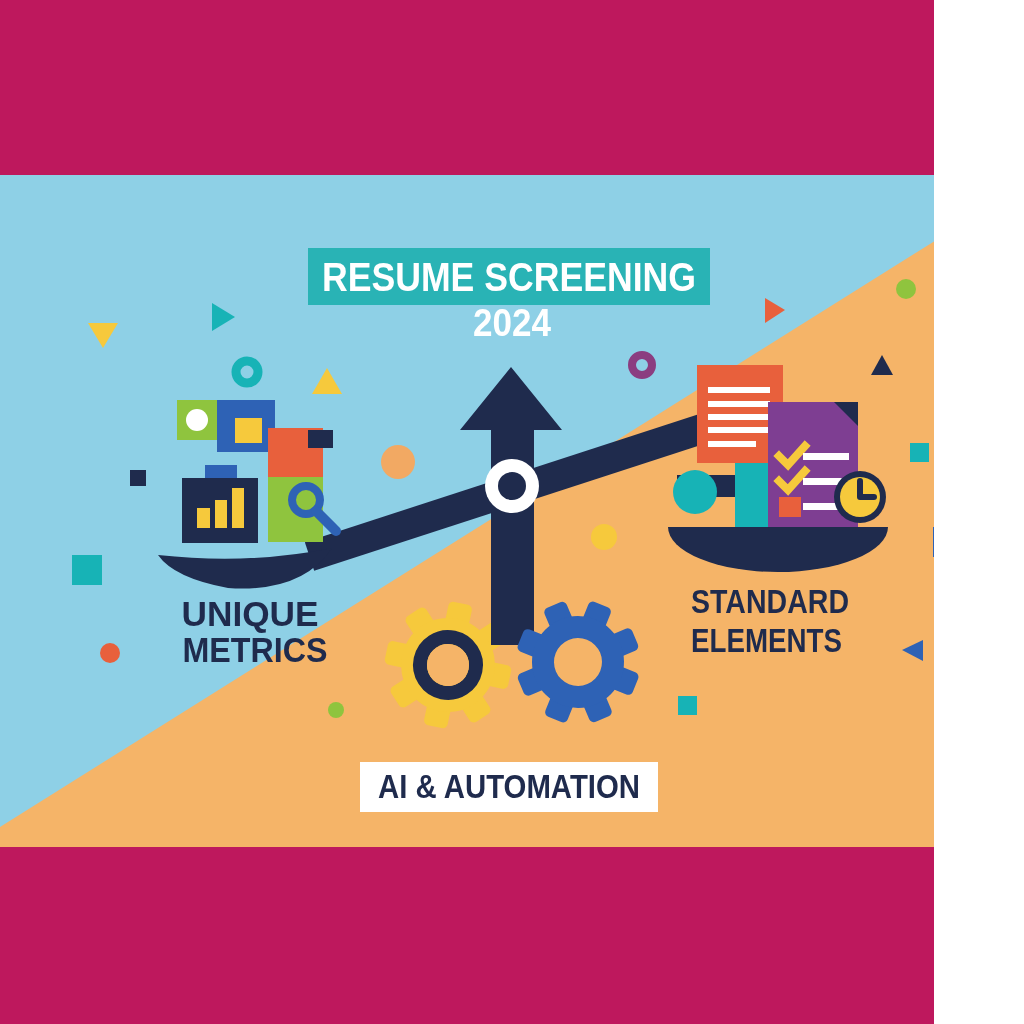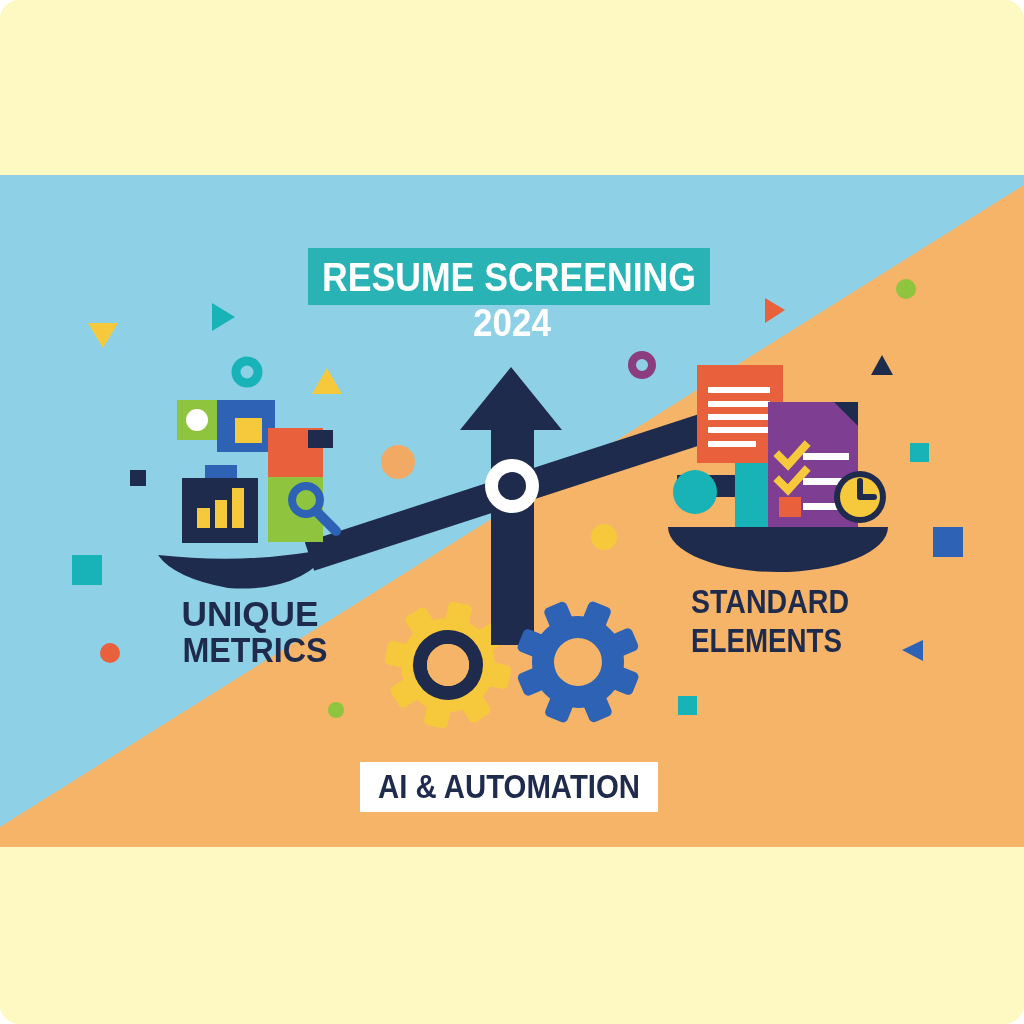--- a/index.html
+++ b/index.html
@@ -1,17 +1,17 @@
 <!DOCTYPE html>
 <html><head>
 <meta charset="utf-8">
 <style>
   html,body{margin:0;padding:0;background:#ffffff;}
-  #stage{position:relative;width:1024px;height:1024px;background:#fef9c3;overflow:hidden;
-         font-family:"Liberation Sans", sans-serif;border-radius:19px;}
+  #stage{position:relative;width:934px;height:1024px;background:#be185d;overflow:hidden;
+         font-family:"Liberation Sans", sans-serif;}
   #art{position:absolute;left:0;top:175px;width:1024px;height:672px;display:block;}
   text{font-family:"Liberation Sans", sans-serif;font-weight:bold;}
 </style>
 </head>
 <body>
 <div id="stage">
 
 <svg id="art" viewBox="0 0 1024 672">
 
   <rect x="0" y="0" width="1024" height="672" fill="#8ed0e6"></rect>

